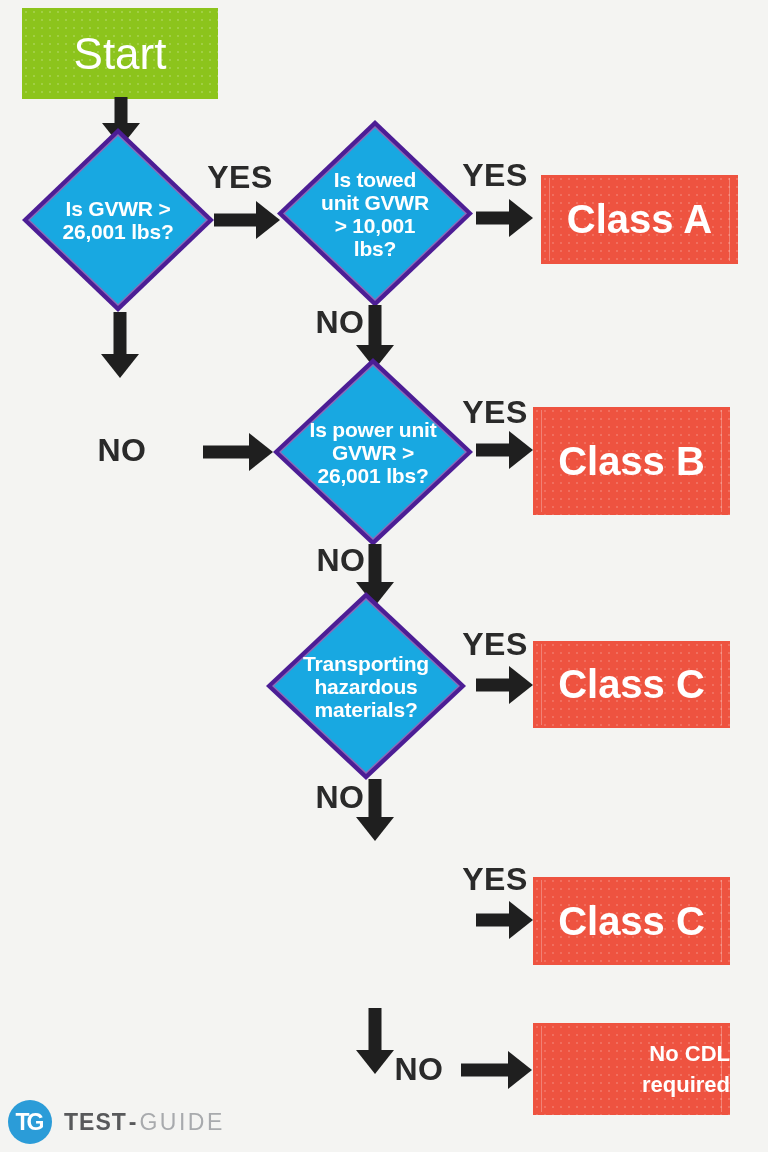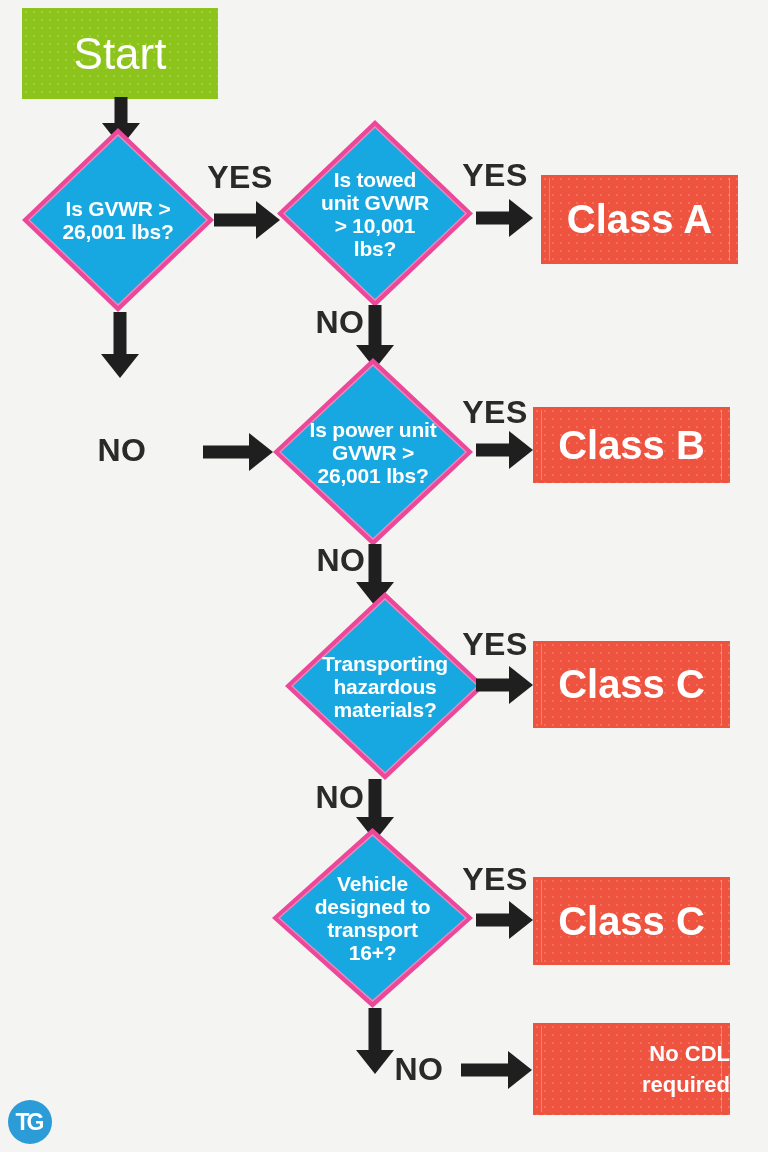--- a/index.html
+++ b/index.html
@@ -17,21 +17,21 @@
     background:#8cc41c;
     display:flex; align-items:center; justify-content:center;
     color:#fff; font-weight:normal; font-size:44px;
     background-image:radial-gradient(rgba(255,255,255,0.18) 1px, transparent 1.3px);
     background-size:8px 8px;
   }
 
   
   .diamond {
     position:absolute;
-    background:#ec4899;
+    background:#4c1d95;
     clip-path:polygon(50% 0, 100% 50%, 50% 100%, 0 50%);
   }
   .d-line {
     position:absolute; inset:6px;
     clip-path:polygon(50% 0, 100% 50%, 50% 100%, 0 50%);
     background:rgba(255,255,255,0.35);
   }
   .d-fill {
     position:absolute; inset:8px;
     clip-path:polygon(50% 0, 100% 50%, 50% 100%, 0 50%);
@@ -190,31 +190,31 @@
       <div>26,001 lbs?</div>
     </div>
   </div>
 
   <div class="lbl" style="left:495px;top:412px;">YES</div>
   <div class="arr arr-r" style="left:476px;top:430px;width:57px;height:40px;">
     <i class="shaft"></i>
     <i class="head"></i>
   </div>
 
-  <div class="result" style="left:533px;top:407px;width:197px;height:76px;">
+  <div class="result" style="left:533px;top:407px;width:197px;height:108px;">
     <span>Class B</span>
   </div>
 
   <div class="lbl" style="left:341px;top:560px;">NO</div>
   <div class="arr arr-d" style="left:355px;top:544px;width:40px;height:62px;">
     <i class="shaft"></i>
     <i class="head"></i>
   </div>
 
-  <div class="diamond" style="left:285px;top:592px;width:200px;height:188px;text-decoration:underline;">
+  <div class="diamond" style="left:266px;top:592px;width:200px;height:188px;text-decoration:underline;">
     <div class="d-line"></div>
     <div class="d-fill"></div>
     <div class="d-text">
       <div>Transporting</div>
       <div>hazardous</div>
       <div>materials?</div>
     </div>
   </div>
 
   <div class="lbl" style="left:495px;top:644px;">YES</div>
@@ -226,30 +226,20 @@
   <div class="result" style="left:533px;top:641px;width:197px;height:87px;">
     <span>Class C</span>
   </div>
 
   <div class="lbl" style="left:340px;top:797px;">NO</div>
   <div class="arr arr-d" style="left:355px;top:779px;width:40px;height:62px;">
     <i class="shaft"></i>
     <i class="head"></i>
   </div>
 
-  <div class="diamond" style="left:272px;top:828px;width:201px;height:180px;">
-    <div class="d-line"></div>
-    <div class="d-fill"></div>
-    <div class="d-text">
-      <div>Vehicle</div>
-      <div>designed to</div>
-      <div>transport</div>
-      <div>16+?</div>
-    </div>
-  </div>
 
   <div class="lbl" style="left:495px;top:879px;">YES</div>
   <div class="arr arr-r" style="left:476px;top:900px;width:57px;height:40px;">
     <i class="shaft"></i>
     <i class="head"></i>
   </div>
 
   <div class="result" style="left:533px;top:877px;width:197px;height:88px;">
     <span>Class C</span>
   </div>
@@ -266,15 +256,18 @@
 
   <div class="result small" style="left:533px;top:1023px;width:197px;height:92px;">
     <div>No CDL</div>
     <div>required</div>
   </div>
 
   <div class="logo">
     <div class="logo-circle">
       <span>TG</span>
     </div>
+    <div class="logo-text">
+      <span class="b-bold">TEST</span><span class="b-sep">-</span><span class="b-light">GUIDE</span>
+    </div>
   </div>
 
 </div>
 
 </body></html>

